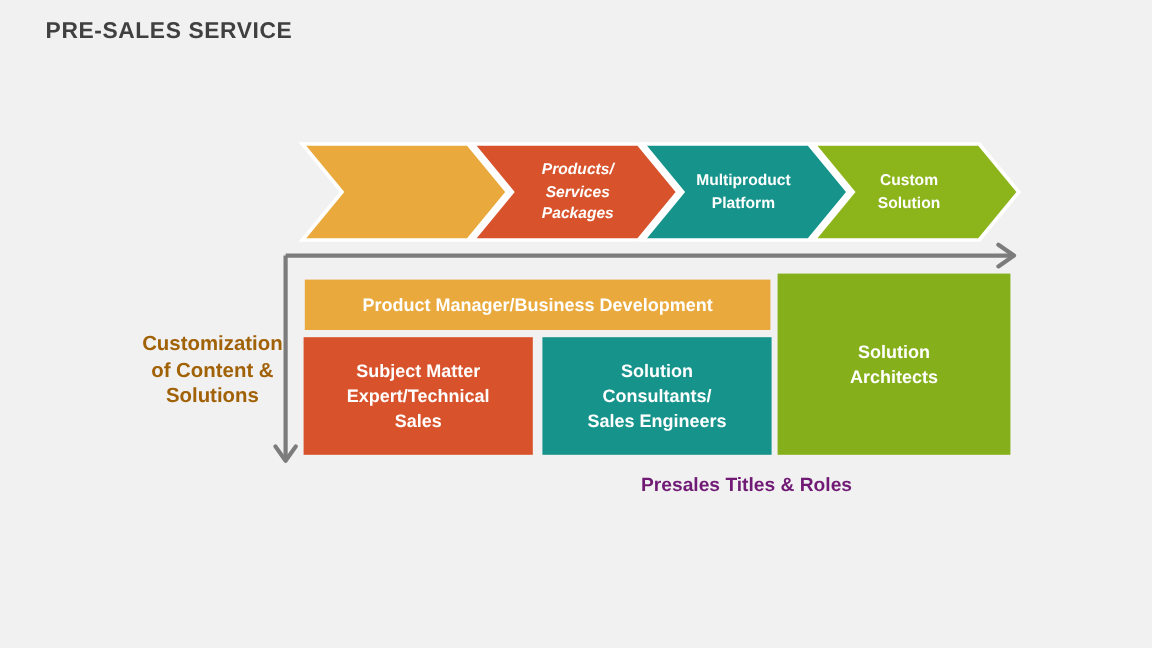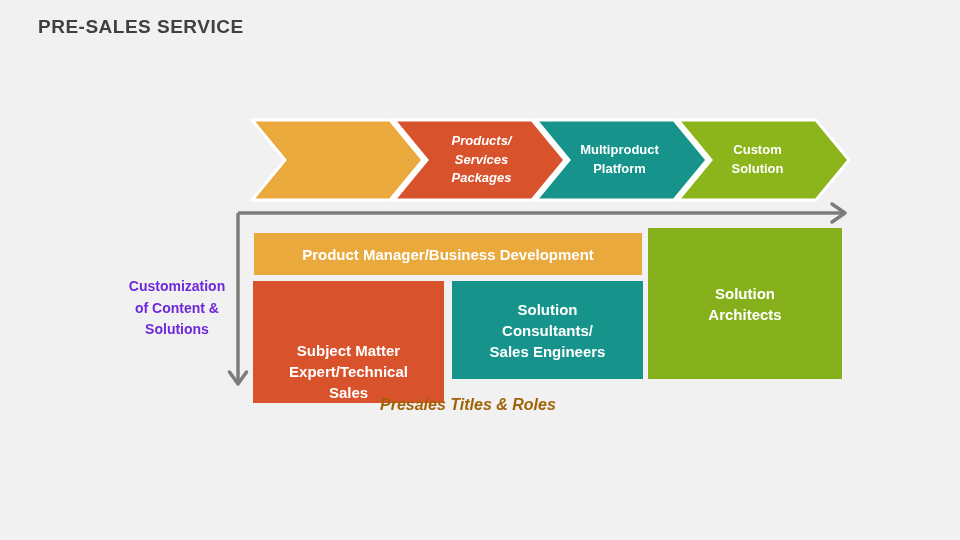--- a/index.html
+++ b/index.html
@@ -48,51 +48,50 @@
     position: absolute;
     left: 225px;
     top: 200px;
   }
   .axis-label {
     position: absolute;
     left: 108px;
     top: 276px;
     width: 138px;
     text-align: center;
-    color: #6d28d9;
-    font-size: 14px;
+    color: #a16207;
+    font-size: 17px;
     font-weight: 700;
     line-height: 21.5px;
   }
   .role-box {
     position: absolute;
     border-radius: 0;
     display: flex;
     align-items: center;
     justify-content: center;
     text-align: center;
     color: #ffffff;
     font-weight: 700;
     font-size: 15px;
     line-height: 21px;
   }
   .box-manager   { left: 254px; top: 233px; width: 388px; height: 42px; }
-  .box-sme       { left: 253px; top: 281px; width: 191px; height: 122px; align-items: flex-end; }
+  .box-sme       { left: 253px; top: 281px; width: 191px; height: 98px; }
   .box-consult   { left: 452px; top: 281px; width: 191px; height: 98px; }
   .box-architect { left: 648px; top: 228px; width: 194px; height: 151px; }
   .caption {
     position: absolute;
     left: 380px;
     top: 396px;
     width: 330px;
-    text-align: left;
-    color: #a16207;
+    text-align: right;
+    color: #701a75;
     font-size: 16px;
     font-weight: 700;
-    font-style: italic;
   }
 </style>
 </head>
 <body>
 
 <div class="slide" style="background: rgb(241, 241, 241);">
 
   <div class="title" style="color: rgb(64, 64, 64);">PRE-SALES SERVICE</div>
 
   <svg class="chevron-svg" width="610" height="84" viewBox="0 0 610 84">

